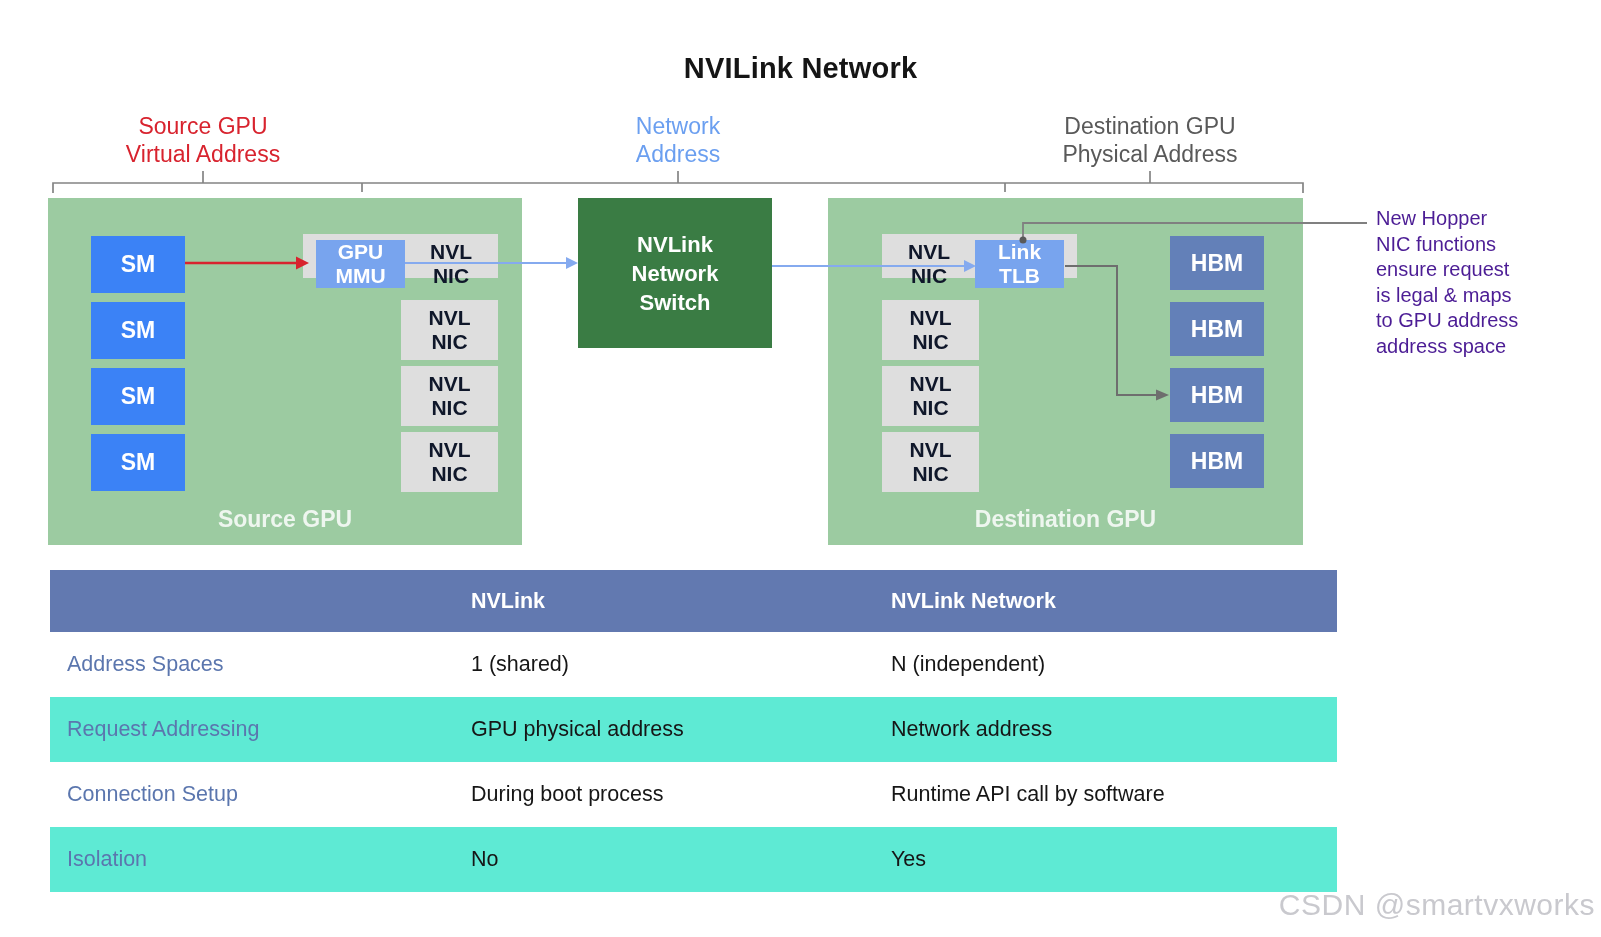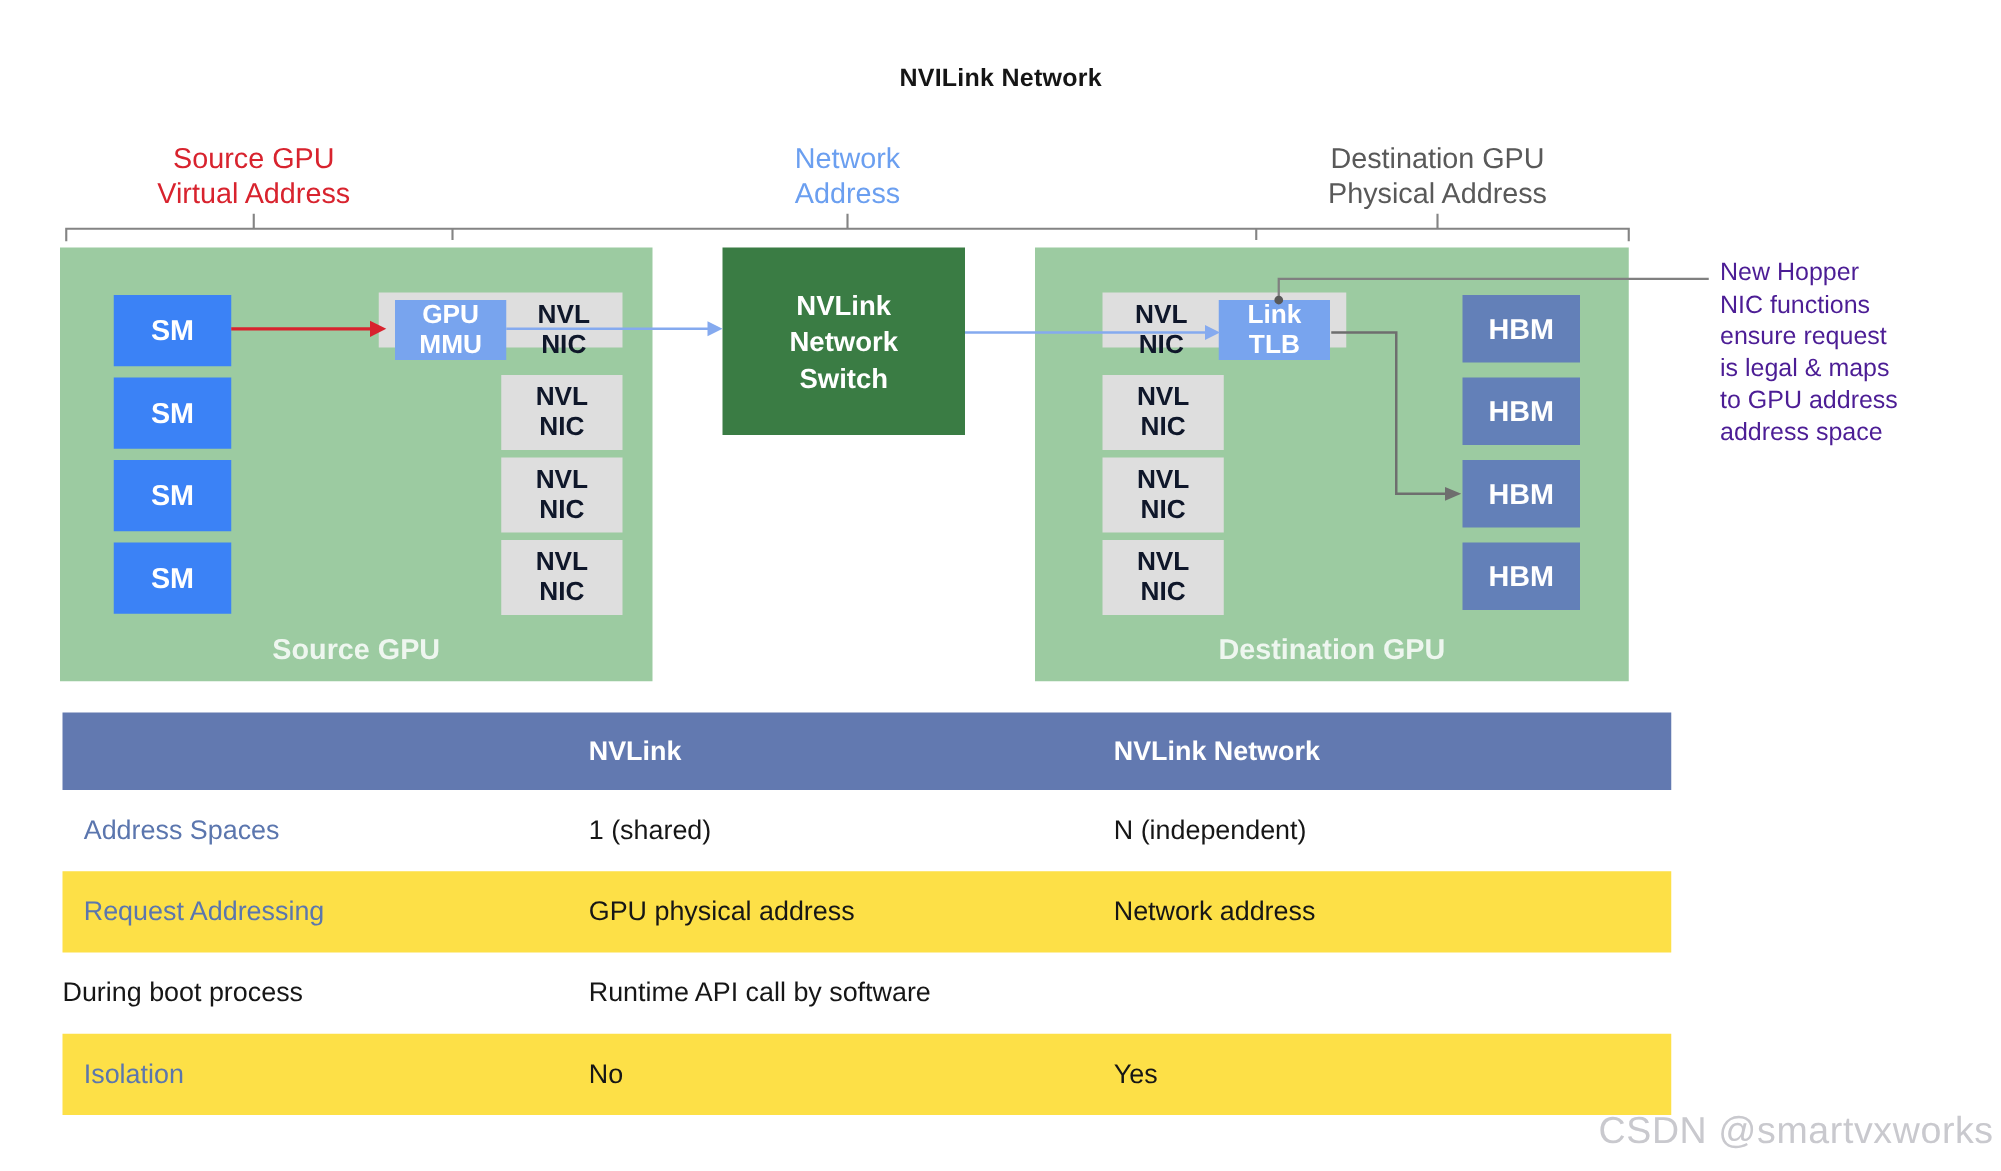--- a/index.html
+++ b/index.html
@@ -2,21 +2,21 @@
 <html><head>
 <meta charset="utf-8">
 <style>
   * { margin: 0; padding: 0; box-sizing: border-box; }
   html, body { width: 1601px; height: 937px; background: #ffffff; overflow: hidden; }
   body { font-family: "Liberation Sans", "DejaVu Sans", sans-serif; color: #1a1a1a; }
   .stage { position: relative; width: 1601px; height: 937px; background: #fff; }
 
   .title {
     position: absolute; left: 0; top: 52px; width: 1601px;
-    text-align: center; font-size: 20px; font-weight: 700; color: #151515;
+    text-align: center; font-size: 29px; font-weight: 700; color: #151515;
     letter-spacing: 0.2px;
   }
 
   .toplabel { position: absolute; top: 112px; width: 360px; text-align: center;
     font-size: 23px; line-height: 28px; font-weight: 400; }
   .toplabel.src  { left: 23px;  color: #D8232E; }
   .toplabel.net  { left: 498px; color: #6B9FF0; }
   .toplabel.dst  { left: 970px; color: #595959; }
 
   .overlay { position: absolute; left: 0; top: 0; width: 1601px; height: 937px;
@@ -51,21 +51,21 @@
 
   .annotation { position: absolute; left: 1376px; top: 206px; width: 215px;
     font-size: 20px; line-height: 25.5px; color: #4c1d95; z-index: 5; }
 
   .cmp-table { position: absolute; left: 50px; top: 570px; width: 1287px; z-index: 1; }
   .t-head { height: 62px; background: #6279B0; color: #ffffff; font-weight: 700;
     font-size: 21.5px; display: grid; grid-template-columns: 421px 420px 1fr;
     align-items: center; }
   .t-row { height: 65px; display: grid; grid-template-columns: 421px 420px 1fr;
     align-items: center; font-size: 21.5px; }
-  .t-row.alt { background: #fde047; }
+  .t-row.alt { background: #5eead4; }
   .t-row .rowlabel { color: #5B76AE; padding-left: 17px; }
   .t-row .cell { color: #161616; }
 
   .watermark { position: absolute; right: 6px; top: 888px; font-size: 30px;
     color: #C9C9CE; letter-spacing: 0.5px; z-index: 6; }
 </style>
 </head>
 <body>
 
 <div class="stage">
@@ -188,20 +188,21 @@
       <div class="rowlabel">Address Spaces</div>
       <div class="cell">1 (shared)</div>
       <div class="cell">N (independent)</div>
     </div>
     <div class="t-row alt">
       <div class="rowlabel">Request Addressing</div>
       <div class="cell">GPU physical address</div>
       <div class="cell">Network address</div>
     </div>
     <div class="t-row">
+      <div class="rowlabel">Connection Setup</div>
       <div class="cell">During boot process</div>
       <div class="cell">Runtime API call by software</div>
     </div>
     <div class="t-row alt">
       <div class="rowlabel">Isolation</div>
       <div class="cell">No</div>
       <div class="cell">Yes</div>
     </div>
   </div>
 

